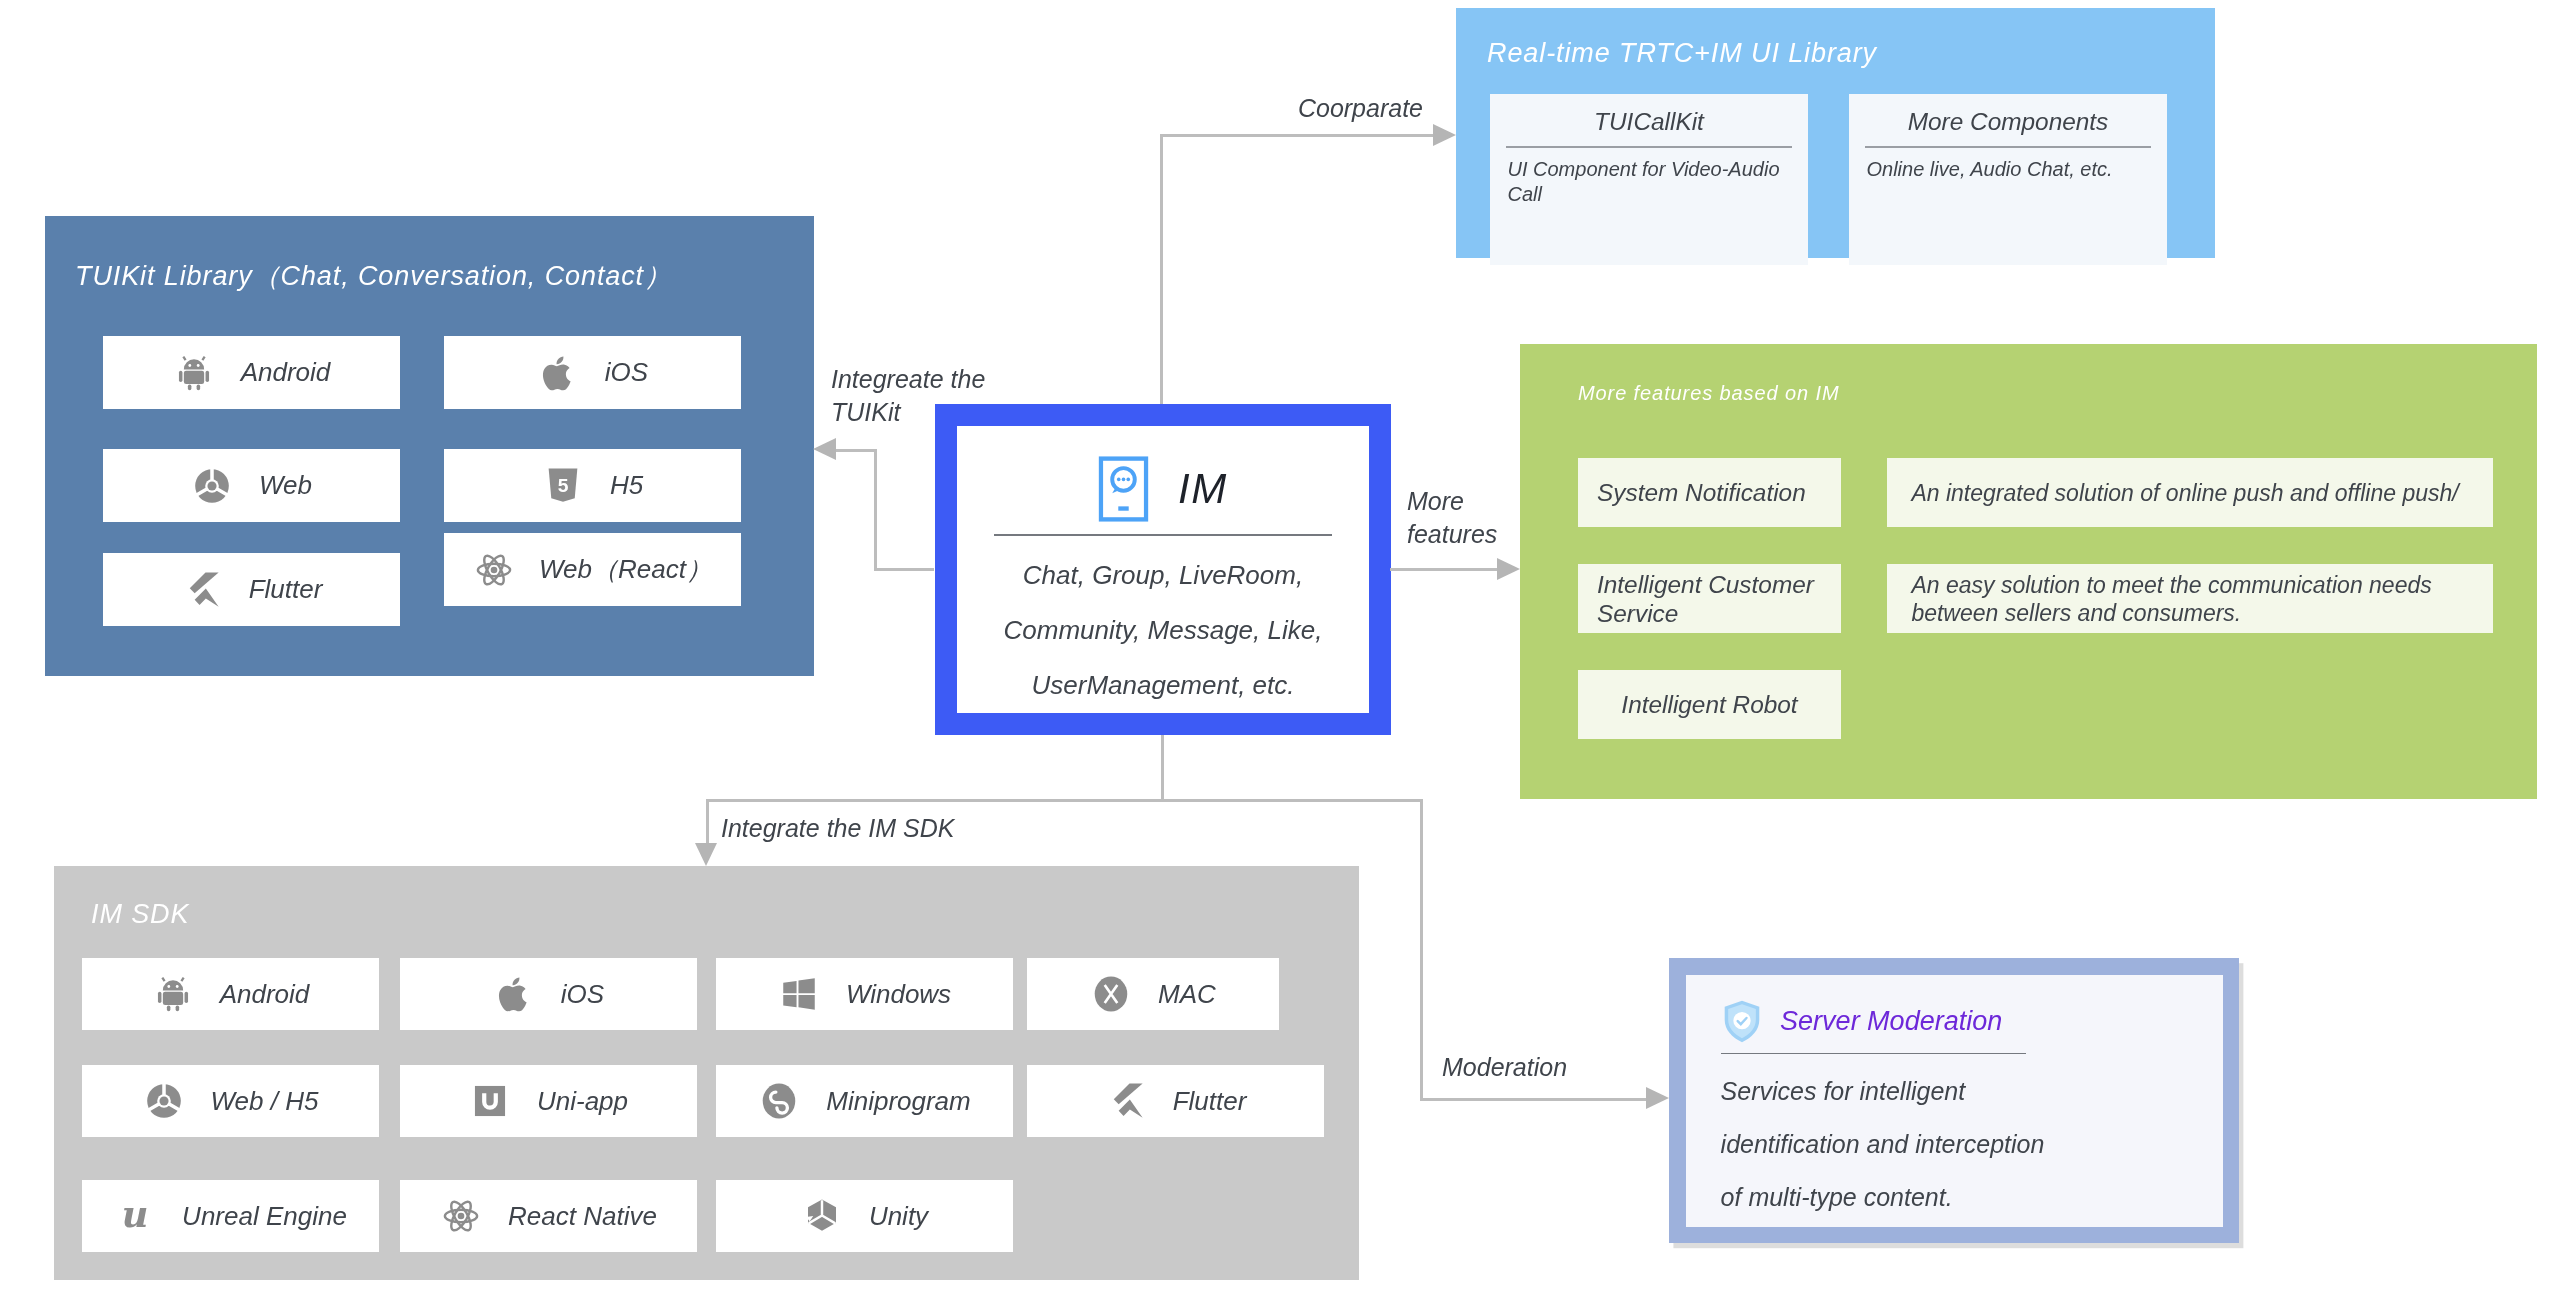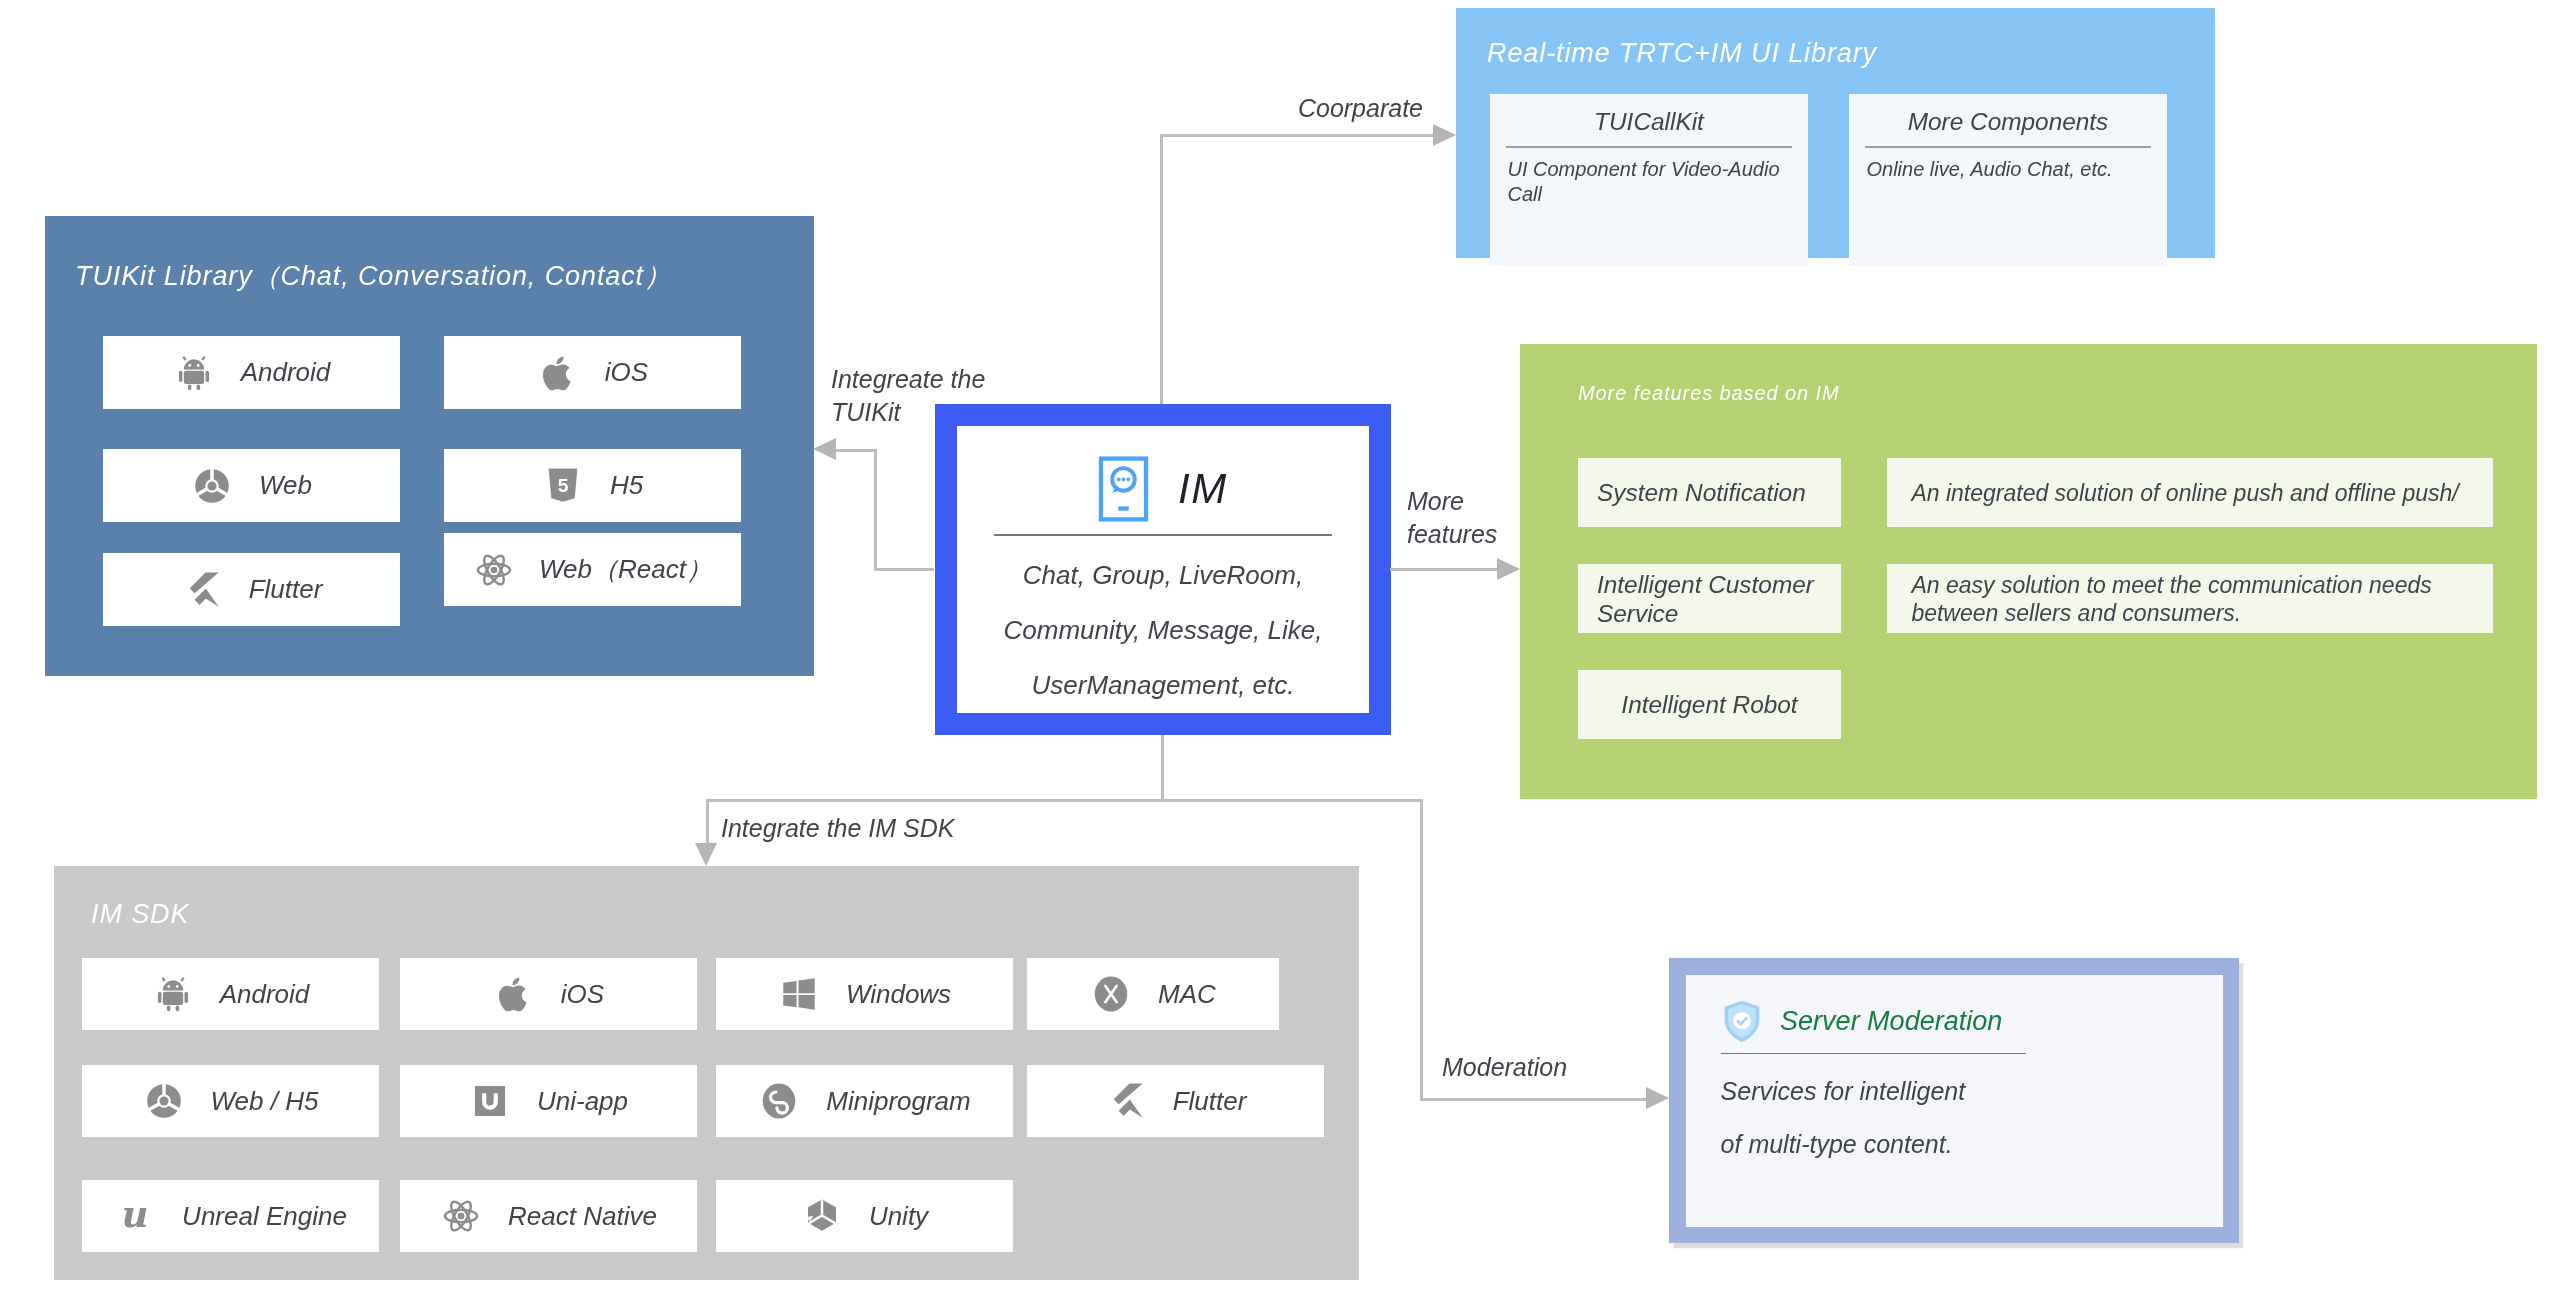--- a/index.html
+++ b/index.html
@@ -45,21 +45,21 @@
   
   .im-head{display:flex;align-items:center;justify-content:center;gap:29px;margin-top:30px;}
   .im-head svg{width:51px;height:66px;display:block;}
   .im-title{font-size:42px;color:#1E222A;letter-spacing:1.7px;}
   .im-div{height:1.7px;background:#75797F;margin:12.2px 37px 0 37px;}
   .im-desc{font-size:26px;line-height:55px;text-align:center;margin-top:12.2px;color:#3F444B;}
 
   
   .mod-head{display:flex;align-items:center;gap:17.5px;margin:24.4px 0 0 35px;}
   .mod-head svg{width:42px;height:45px;display:block;}
-  .mod-title{font-size:27px;color:#15803d;}
+  .mod-title{font-size:27px;color:#6d28d9;}
   .mod-div{height:1.7px;background:#75797F;margin:8.7px 0 0 35px;width:305px;}
   .mod-desc{font-size:25px;line-height:53px;margin:10.5px 35px 0 35px;color:#3F444B;}
 
   
   .aline{background:#BDBDBD;}
   .alabel{font-size:25px;color:#3F444B;line-height:33px;white-space:nowrap;}
   .ah-r{width:0;height:0;border-top:11.3px solid transparent;border-bottom:11.3px solid transparent;border-left:23px solid #B5B5B5;}
   .ah-l{width:0;height:0;border-top:11.3px solid transparent;border-bottom:11.3px solid transparent;border-right:23px solid #B5B5B5;}
   .ah-d{width:0;height:0;border-left:11.3px solid transparent;border-right:11.3px solid transparent;border-top:23px solid #B5B5B5;}
   .hidden-defs{position:absolute;width:0;height:0;overflow:hidden;}
@@ -358,20 +358,21 @@
         <span>
             <svg viewBox="0 0 48 52" width="42" height="45">
               <use href="#sym-shield"></use>
             </svg>
           </span>
         <span class="mod-title">Server Moderation</span>
       </div>
       <div class="mod-div"></div>
       <div class="mod-desc">
         <div>Services for intelligent</div>
+        <div>identification and interception</div>
         <div>of multi-type content.</div>
       </div>
     </div>
   </div>
 
   <div class="abs aline" style="left:1160px;top:135px;width:2.6px;height:269px;"></div>
   <div class="abs aline" style="left:1160px;top:134px;width:273px;height:2.6px;"></div>
   <div class="abs ah-r" style="left:1433px;top:124px;"></div>
   <div class="abs alabel" style="left:1161px;top:92px;width:262px;text-align:right;">Coorparate</div>
 

